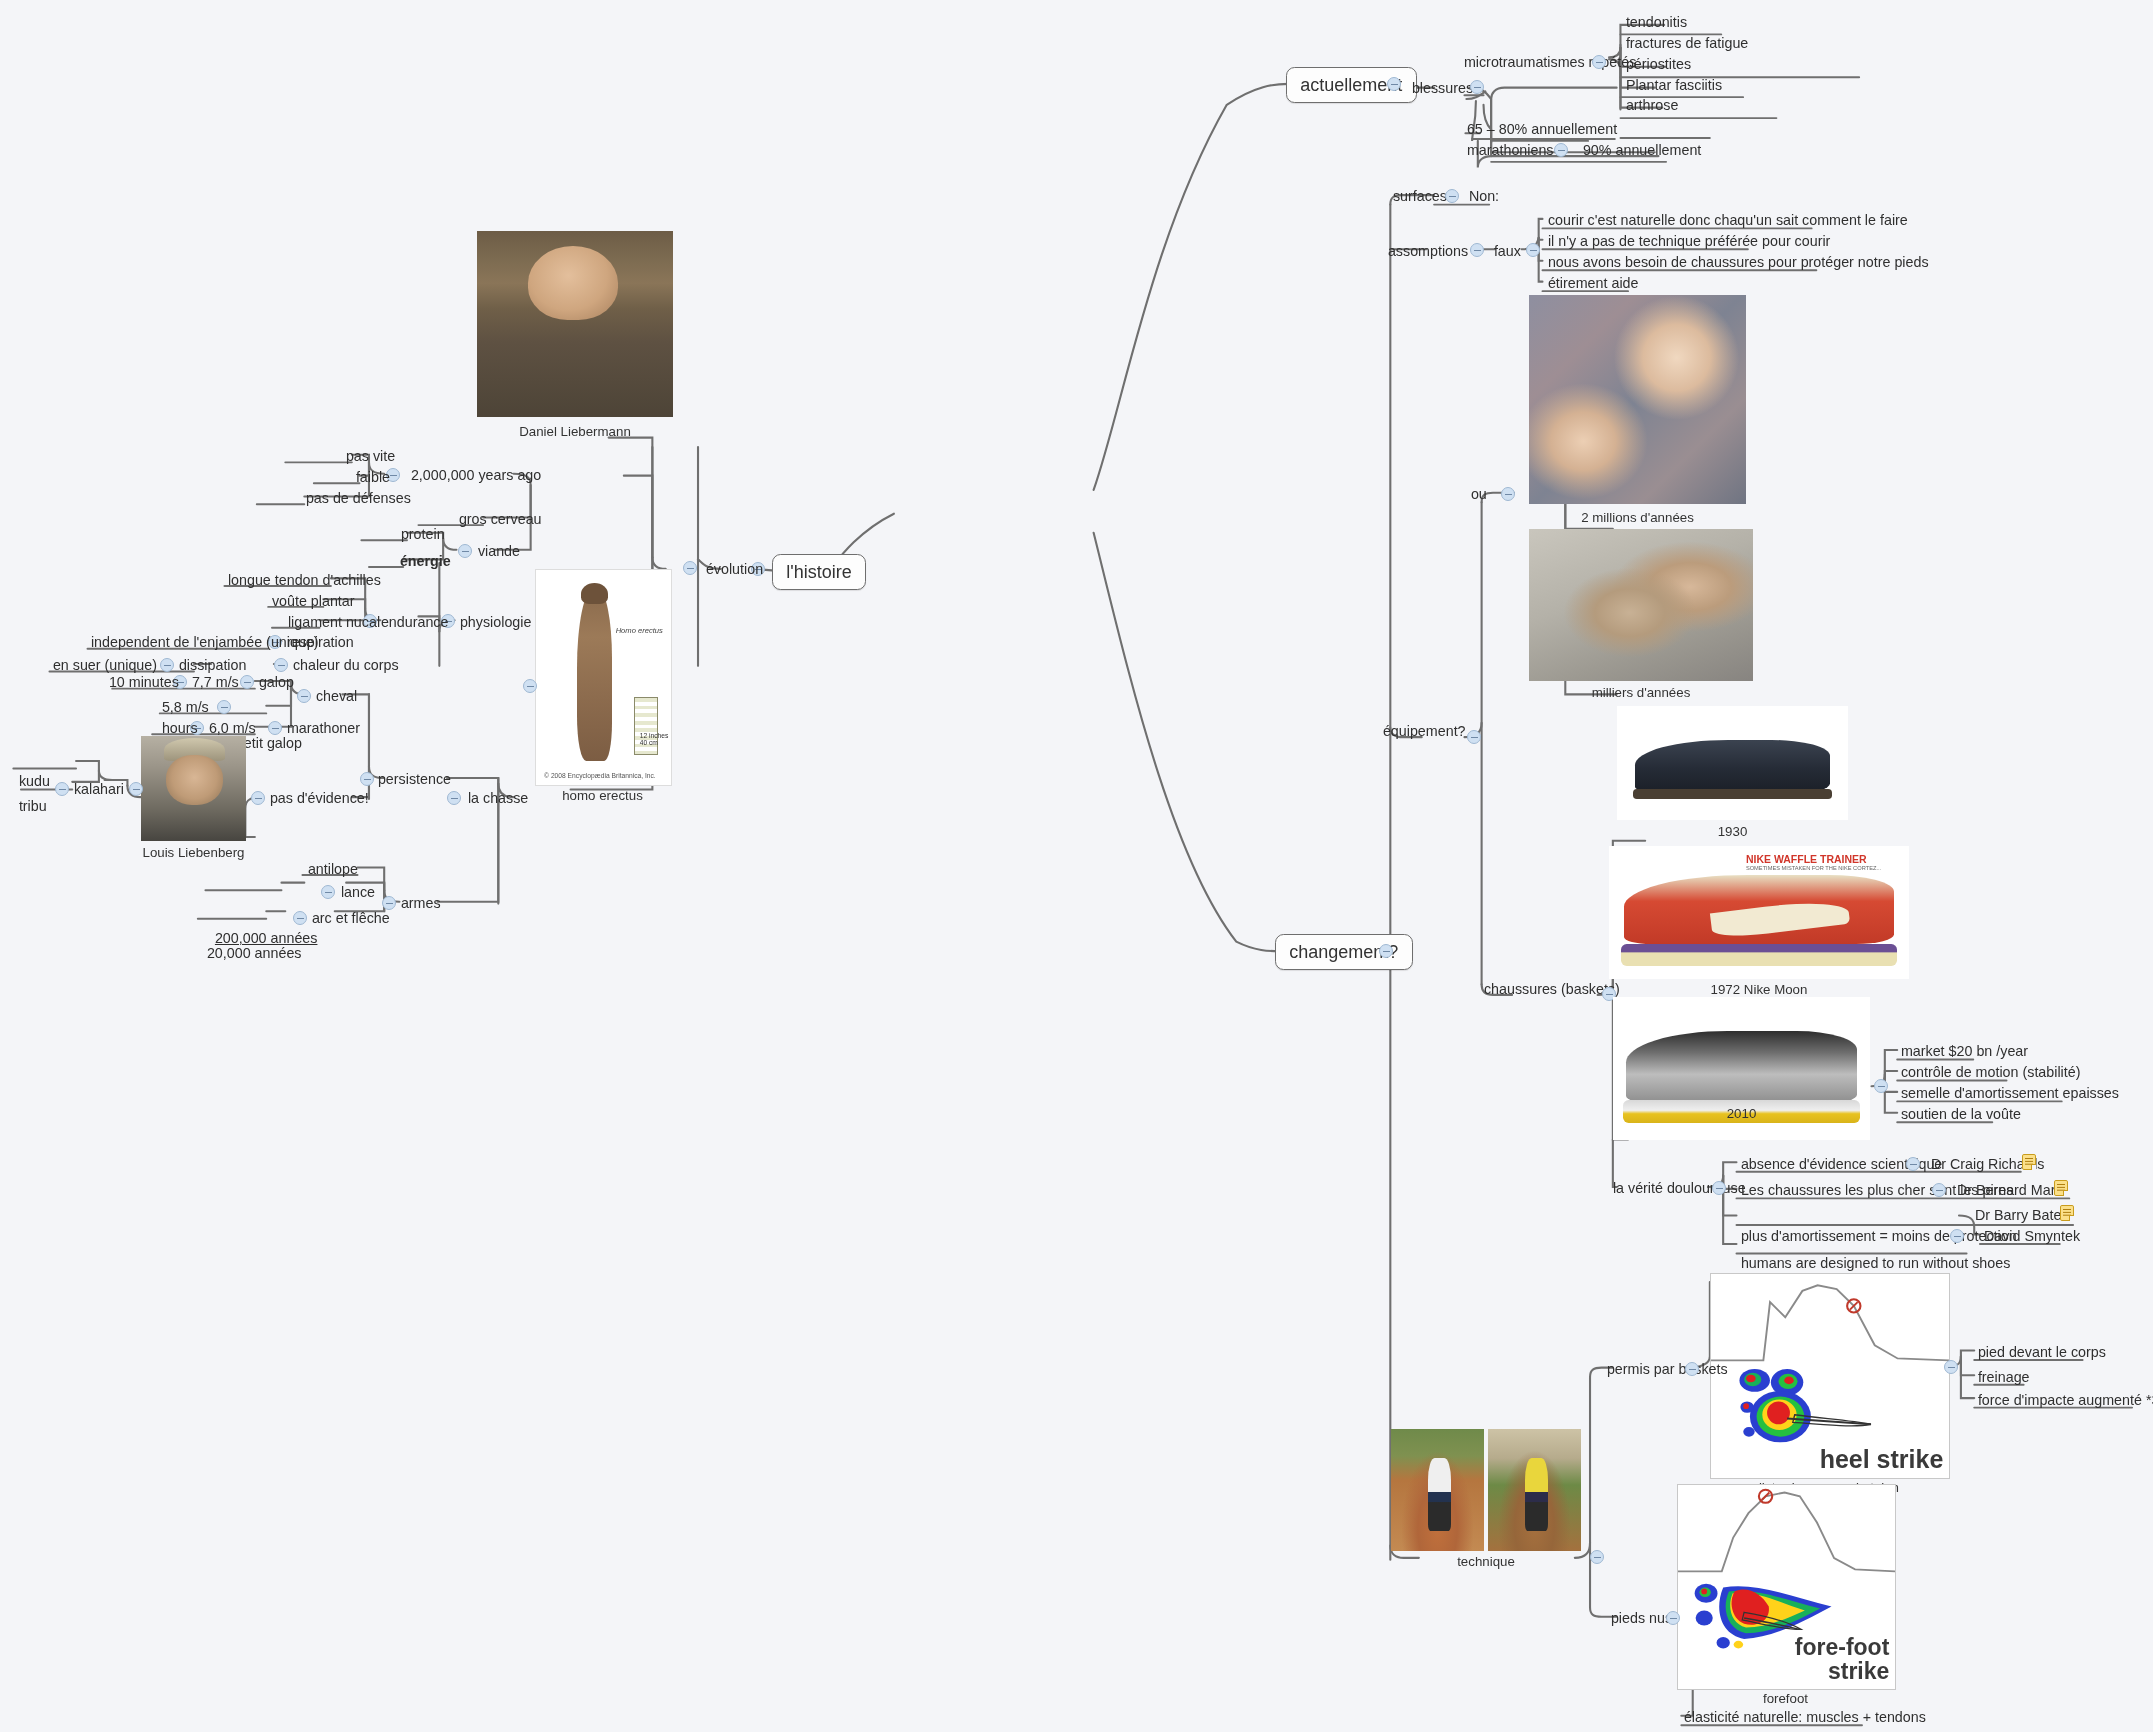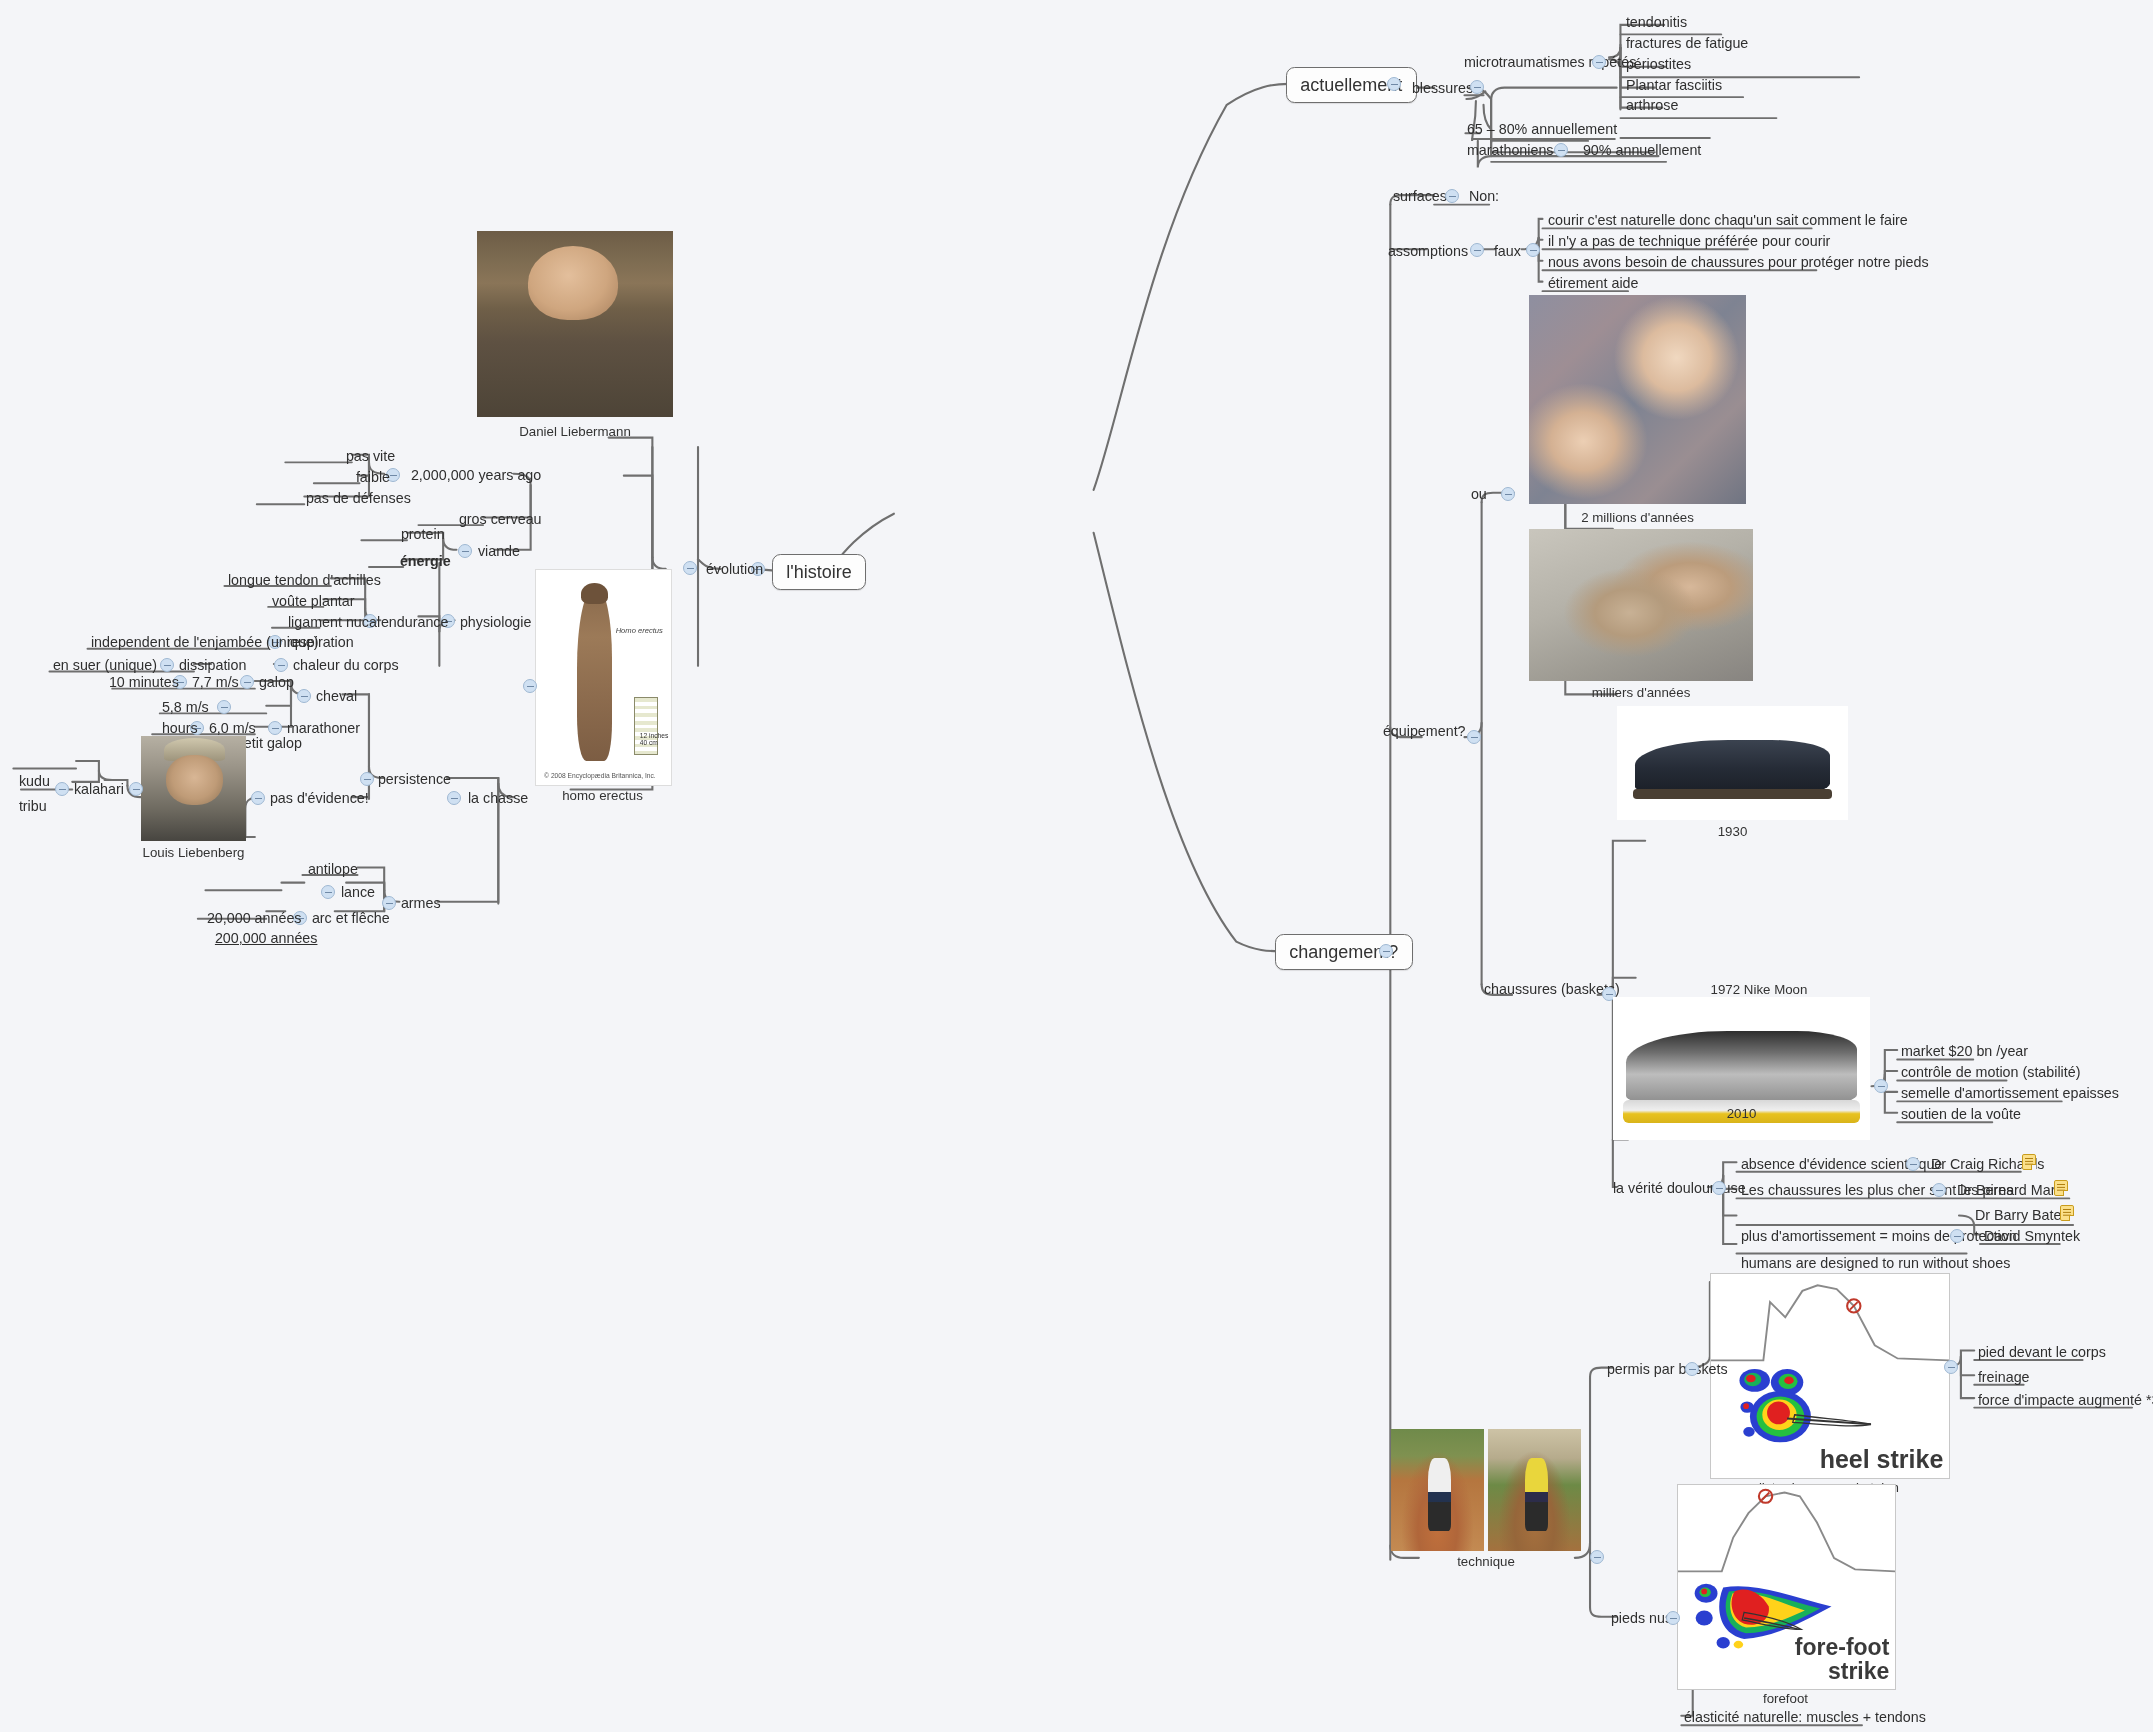--- a/index.html
+++ b/index.html
@@ -545,20 +545,29 @@
     <span>chaussures (baskets)</span></div>
   <div class="coll" style="left:1602px;top:987px;"></div>
 
   <div class="imgcard" style="left:1617px;top:706px;width:231px;height:114px;">
     <div class="ph ph-shoe1930"></div>
   </div>
   <div class="imgcap" style="left:1617px;top:824px;width:231px;">
     <span>1930</span>
   </div>
 
+  <div class="imgcard" style="left:1609px;top:846px;width:300px;height:133px;">
+    <div class="ph ph-nike">
+      <div class="nikebanner">
+        <span>NIKE WAFFLE TRAINER</span>
+        <em>SOMETIMES MISTAKEN FOR THE NIKE CORTEZ...</em>
+      </div>
+      <div class="nikeswoosh"></div>
+    </div>
+  </div>
   <div class="imgcap" style="left:1609px;top:982px;width:300px;">
     <span>1972 Nike Moon</span>
   </div>
 
   <div class="imgcard" style="left:1613px;top:997px;width:257px;height:143px;">
     <div class="ph ph-asics"></div>
   </div>
   <div class="imgcap" style="left:1613px;top:1106px;width:257px;">
     <span>2010</span>
   </div>
@@ -850,17 +859,17 @@
 
   <div class="node" style="left:339px;top:883px;">
     <span>lance</span></div>
   <div class="coll" style="left:321px;top:885px;"></div>
   <div class="node" style="left:213px;top:929px;text-decoration:underline;">
     <span>200,000 années</span></div>
 
   <div class="node" style="left:310px;top:909px;">
     <span>arc et flêche</span></div>
   <div class="coll" style="left:293px;top:911px;"></div>
-  <div class="node" style="left:205px;top:909px;text-align:center;">
+  <div class="node" style="left:205px;top:944px;text-align:center;">
     <span>20,000 années</span></div>
 
 </div>
 
 
 </body></html>

